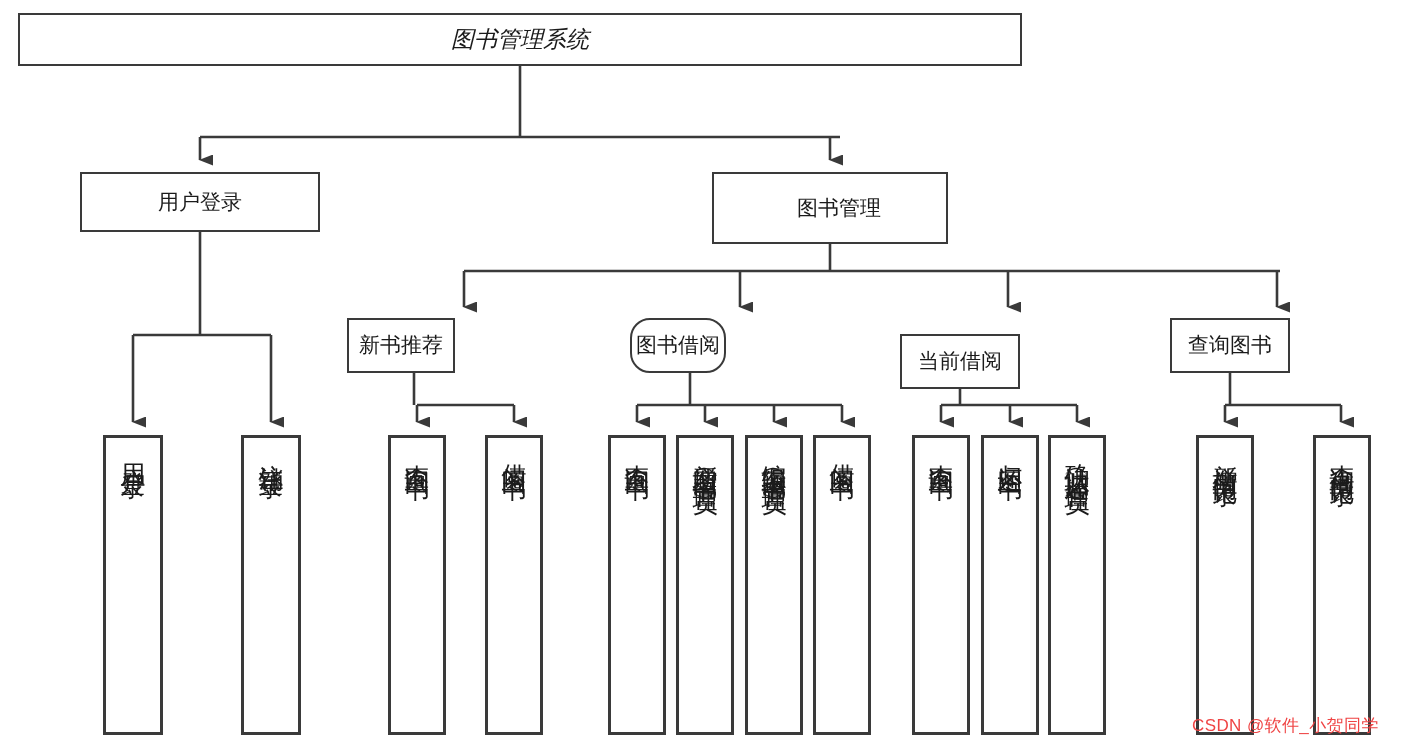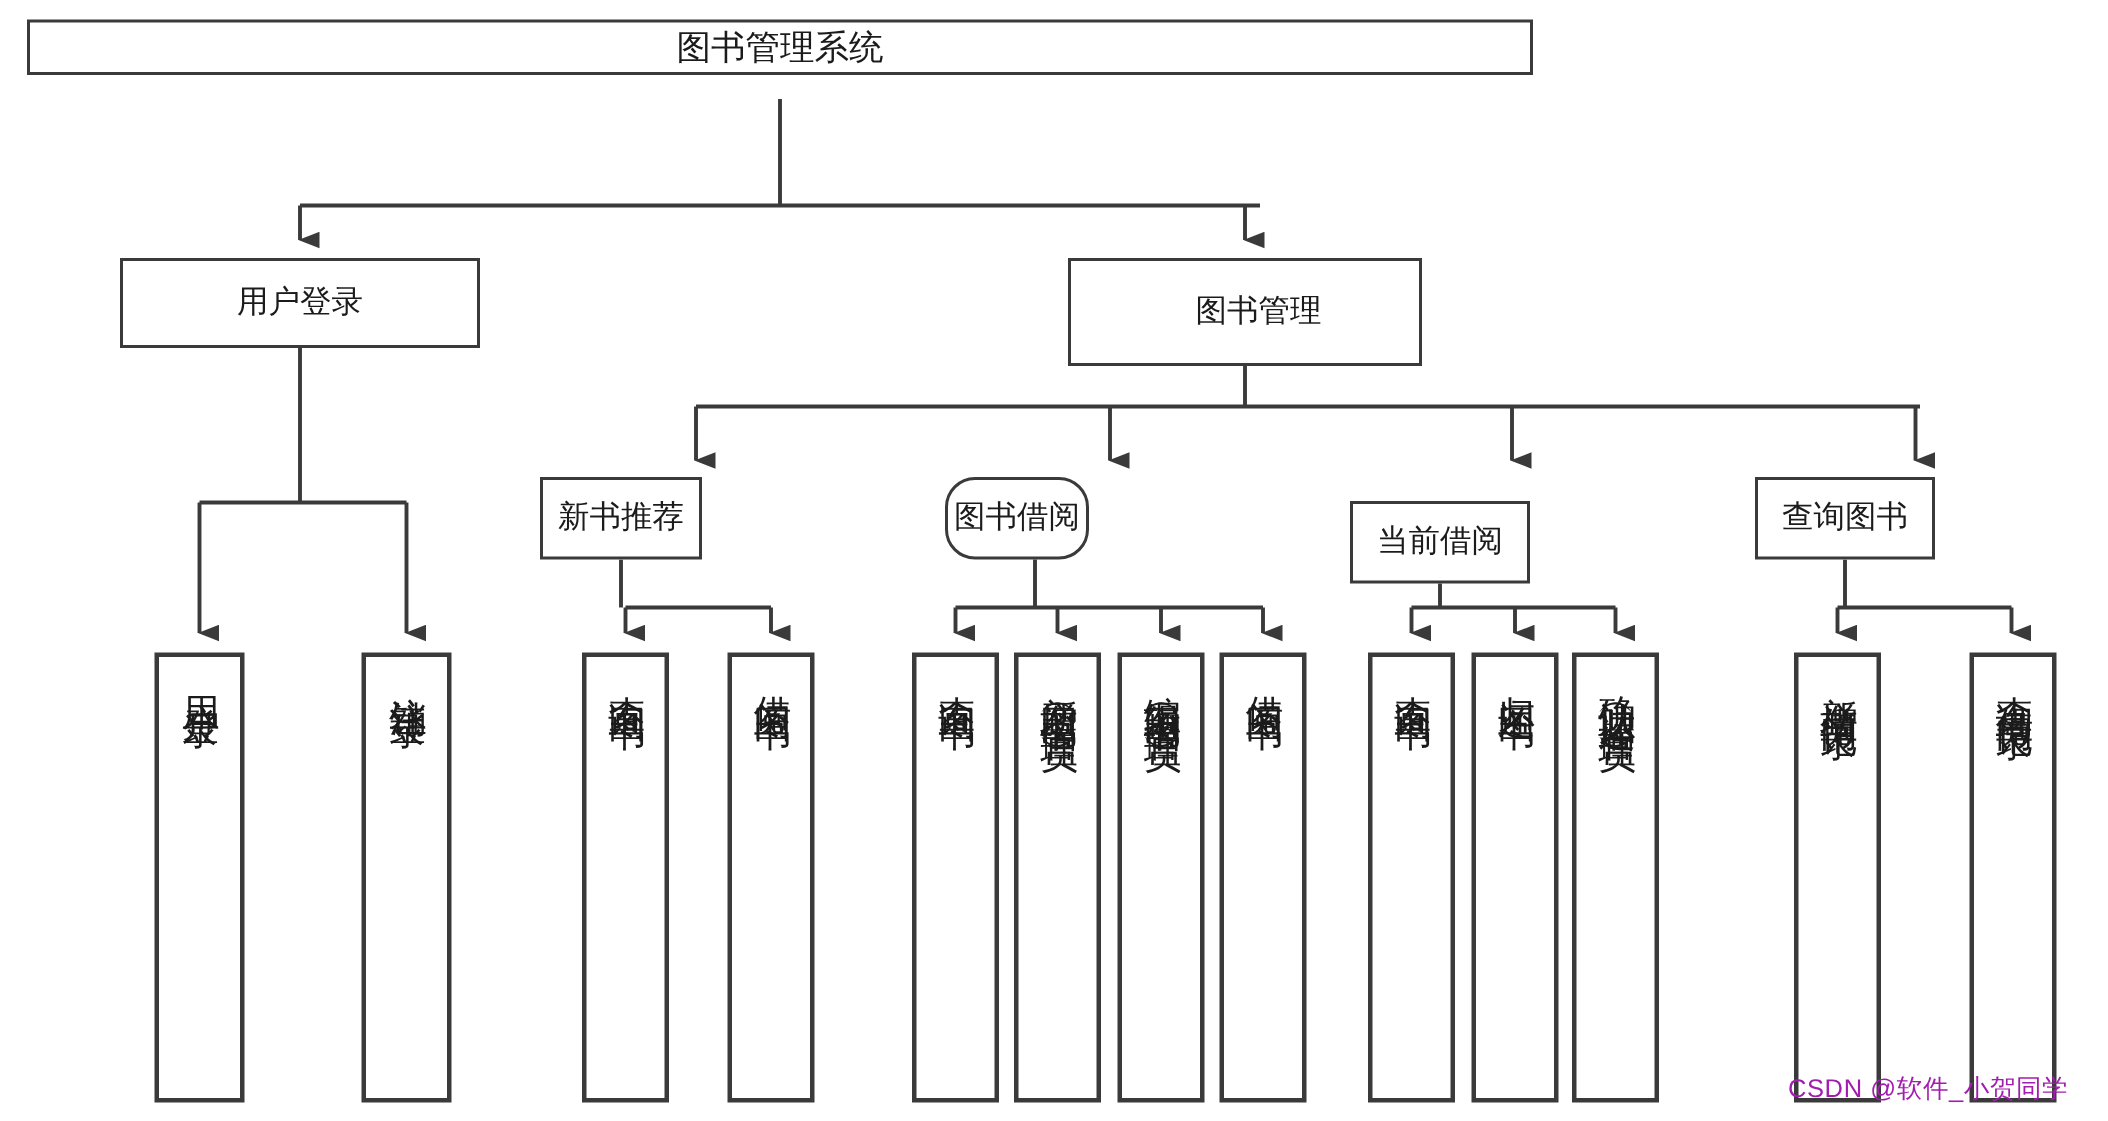--- a/index.html
+++ b/index.html
@@ -44,21 +44,21 @@
     font-size:25px;
     letter-spacing:4px;
     line-height:1;
     white-space:nowrap;
   }
 
   .watermark{
     position:absolute;
     left:1192px;top:714px;
     font-size:17px;
-    color:#a21caf;
+    color:#ef4444;
     white-space:nowrap;
     letter-spacing:0.4px;
   }
 </style>
 </head>
 <body>
 
 <div id="canvas">
 
   <svg id="wires" viewBox="0 0 1405 747">
@@ -104,32 +104,32 @@
       <path d="M 1010 405 L 1010 422" marker-end="url(#arrow)"></path>
       <path d="M 1077 405 L 1077 422" marker-end="url(#arrow)"></path>
 
       <path d="M 1230 373 L 1230 405"></path>
       <path d="M 1225 405 L 1341 405"></path>
       <path d="M 1225 405 L 1225 422" marker-end="url(#arrow)"></path>
       <path d="M 1341 405 L 1341 422" marker-end="url(#arrow)"></path>
     </g>
   </svg>
 
-  <div class="node root" style="left:18px;top:13px;width:1004px;height:37px;">
+  <div class="node root" style="left:18px;top:13px;width:1004px;height:53px;font-style:italic;">
     <span class="node-label">图书管理系统</span>
   </div>
 
   <div class="node lvl1" style="left:80px;top:172px;width:240px;height:60px;">
     <span class="node-label">用户登录</span>
   </div>
   <div class="node lvl1" style="left:712px;top:172px;width:236px;height:72px;padding-left:18px;">
     <span class="node-label">图书管理</span>
   </div>
 
-  <div class="node lvl2" style="left:360px;top:318px;width:108px;height:55px;">
+  <div class="node lvl2" style="left:347px;top:318px;width:108px;height:55px;">
     <span class="node-label">新书推荐</span>
   </div>
   <div class="node lvl2" style="left:630px;top:318px;width:96px;height:55px;border-radius:20px;">
     <span class="node-label">图书借阅</span>
   </div>
   <div class="node lvl2" style="left:900px;top:318px;width:120px;height:55px;margin-top:16px;">
     <span class="node-label">当前借阅</span>
   </div>
   <div class="node lvl2" style="left:1170px;top:318px;width:120px;height:55px;">
     <span class="node-label">查询图书</span>

